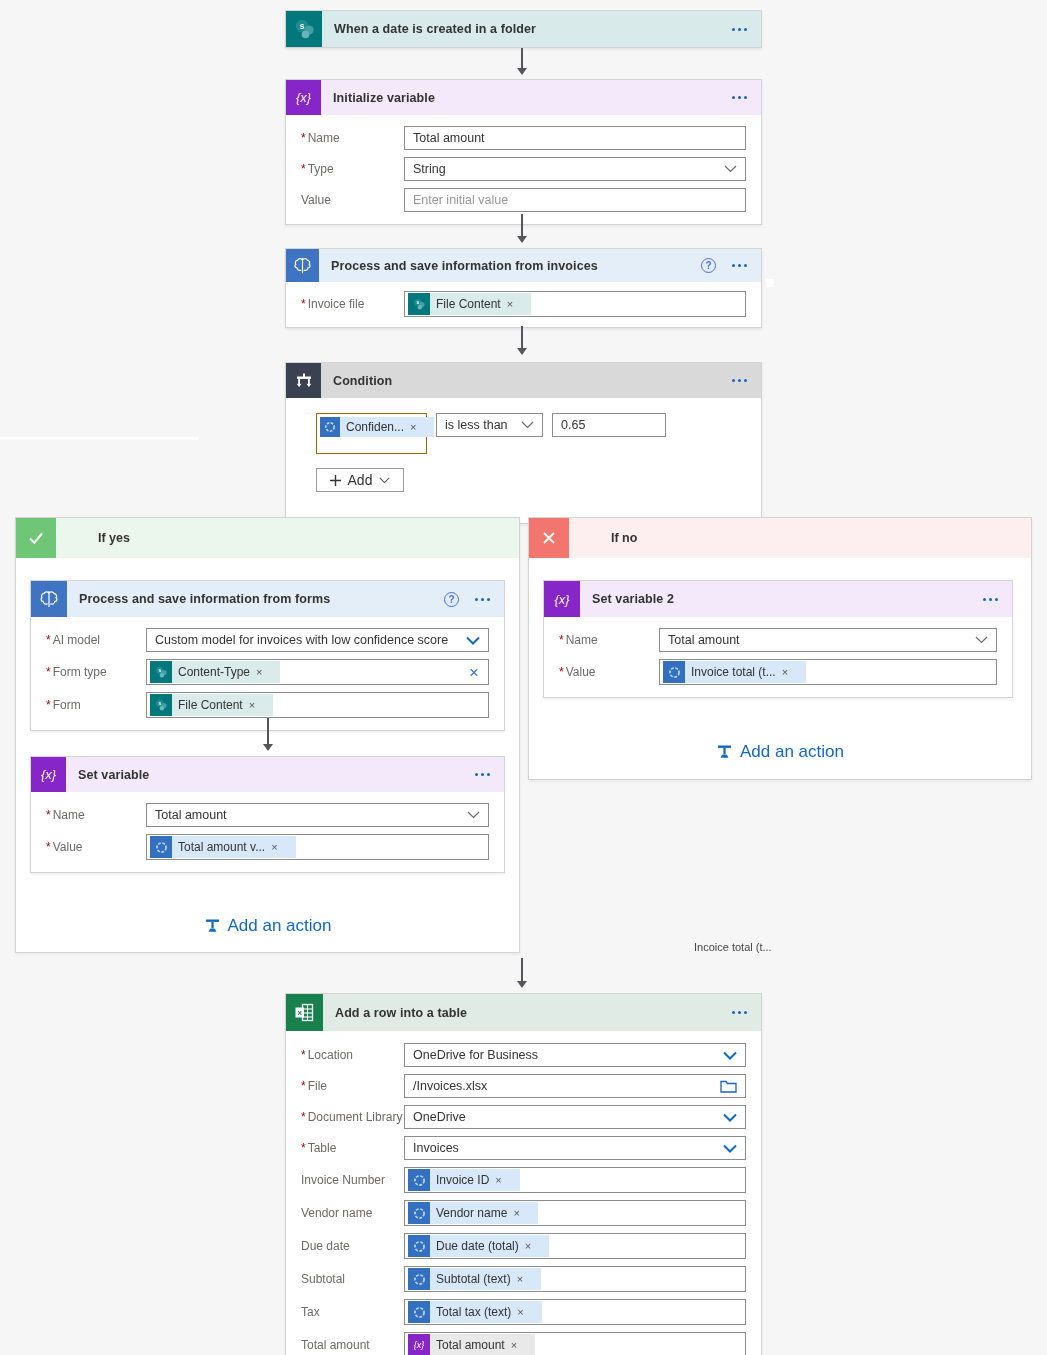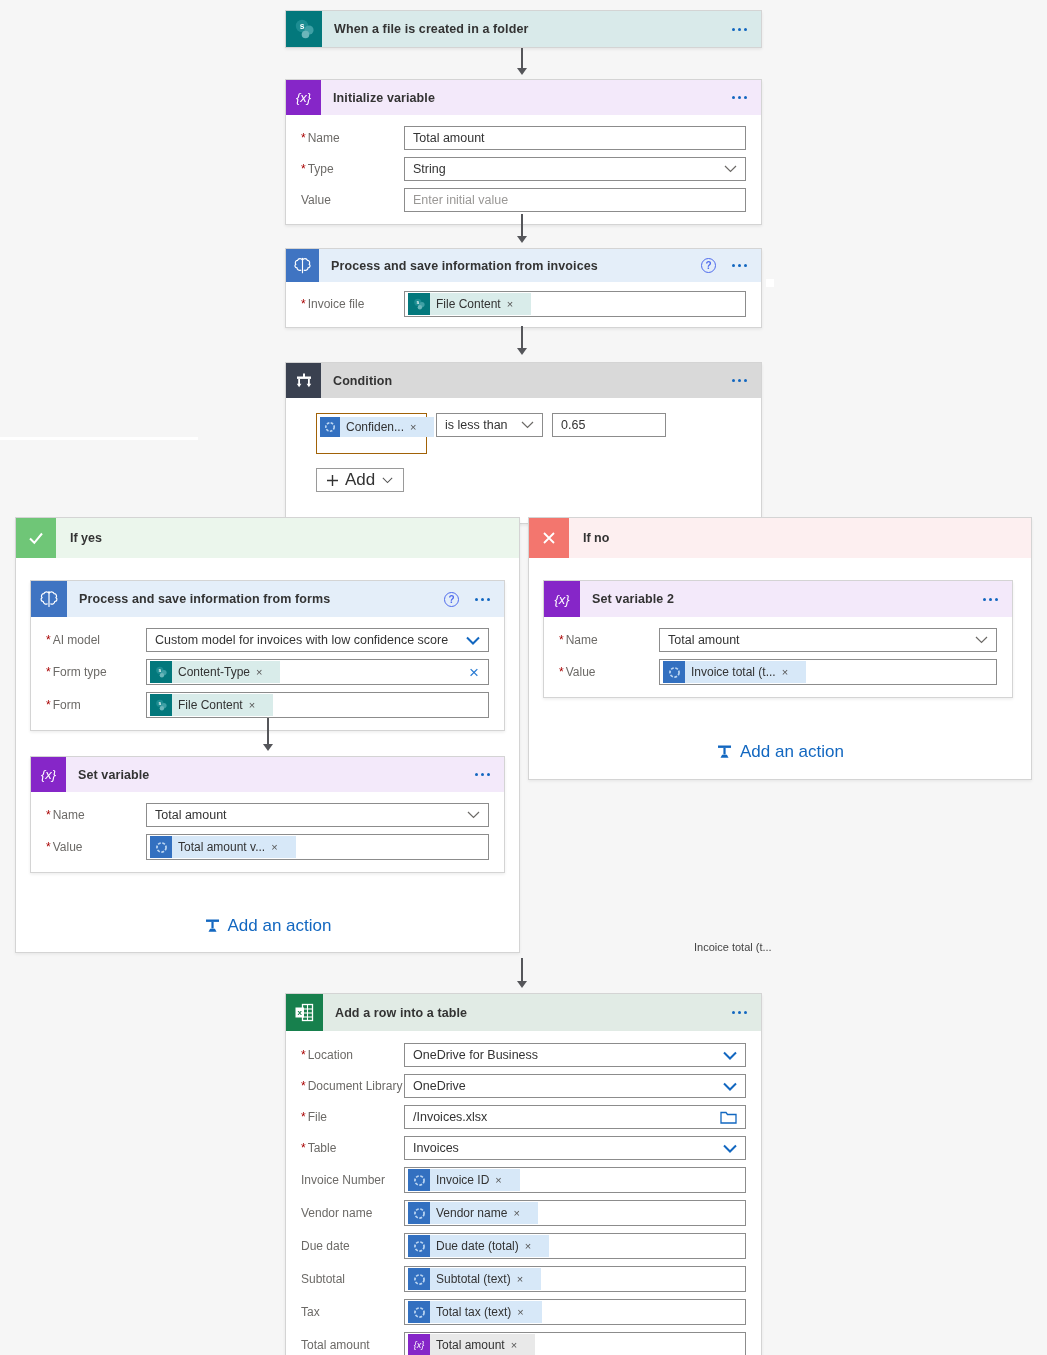--- a/index.html
+++ b/index.html
@@ -47,51 +47,51 @@
   .ic-ai  { background:#3370c0; }
   .ic-var { background:#8626c8; color:#fff; font-size:9px; font-style:italic; }
 
   .varrow { position:absolute; width:2px; background:#55565a; }
   .varrow::after { content:""; position:absolute; left:-4px; bottom:-2px; border-left:5px solid transparent;
     border-right:5px solid transparent; border-top:7px solid #55565a; }
 
   .branch { position:absolute; background:#fff; border:1px solid #d4d4d4; box-shadow:0 1.5px 3px rgba(0,0,0,.06); }
   .bhdr { display:flex; align-items:center; height:40px; }
   .bhicon { width:40px; height:40px; flex:none; display:flex; align-items:center; justify-content:center; }
-  .bhtitle { padding-left:14px; font-size:12.5px; font-weight:600; color:#333; }
+  .bhtitle { padding-left:14px; font-size:12.5px; font-weight:600; color:#333;margin-left:28px; }
   .hdr-yes { background:#ebf6ec; } .icon-yes { background:#6fc677; }
   .hdr-no  { background:#fdeff0; } .icon-no  { background:#f3766e; }
 
   .add-action { position:absolute; left:50%; transform:translateX(-50%); display:flex; align-items:center; gap:7px;
     color:#1267c0; font-size:17px; cursor:pointer; white-space:nowrap; }
 
   .cond-row { display:flex; gap:9px; margin:15px 0 0 30px; align-items:flex-start; }
   .op-box { width:111px; height:41px; border:1px solid #a16207; padding:3px; }
   .add-btn { margin:14px 0 12px 30px; width:88px; height:24px; border:1px solid #9a9a9a; background:#fff;
-    display:flex; align-items:center; justify-content:center; gap:7px; font-size:17px; color:#333; cursor:pointer; }
+    display:flex; align-items:center; justify-content:center; gap:7px; font-size:14px; color:#333; cursor:pointer; }
 
   .floating-text { position:absolute; font-size:11px; color:#444; }
   .artifact { position:absolute; background:#fff; }
 </style>
 </head>
 <body>
 
 <div id="canvas">
 
   <div class="card" style="left:285px; top:10px; width:477px;">
     <div class="hdr" style="background:#d9eaea;">
       <div class="hicon" style="width:36px;height:36px;background:#03787c;">
         <svg width="24" height="24" viewBox="0 0 24 24">
           <circle cx="10" cy="9" r="6.2" fill="#1d8d92"></circle>
           <circle cx="17" cy="13" r="4.6" fill="#3fa0a5"></circle>
           <circle cx="13.5" cy="17.5" r="3.8" fill="#6cb6ba"></circle>
           <text x="10" y="12" font-size="8.5" fill="#fff" text-anchor="middle" font-weight="bold">s</text>
         </svg>
       </div>
-      <div class="htitle">When a file is created in a folder</div>
+      <div class="htitle">When a date is created in a folder</div>
       <div class="hdr-right">
         <div class="dots">
             <i></i>
             <i></i>
             <i></i>
           </div>
       </div>
     </div>
   </div>
 
@@ -467,38 +467,38 @@
             <div class="select">
           <span>OneDrive for Business</span>
           <svg width="14" height="9" viewBox="0 0 14 9">
                 <path d="M1 1.5 L7 7.5 L13 1.5" fill="none" stroke="#1267c0" stroke-width="2"></path>
               </svg>
         </div>
           </div>
       </div>
 
       <div class="field">
+        <div class="flabel lab-main"><span class="req">*</span><span>File</span></div>
+        <div class="fctl">
+            <div class="filebox">
+          <span>/Invoices.xlsx</span>
+          <svg width="17" height="13" viewBox="0 0 17 13">
+                <path d="M1 1.5 h5 l1.5 2 H16 v8.5 H1 z" fill="none" stroke="#1267c0" stroke-width="1.3"></path>
+              </svg>
+        </div>
+          </div>
+      </div>
+
+      <div class="field">
         <div class="flabel lab-main"><span class="req">*</span><span>Document Library</span></div>
         <div class="fctl">
             <div class="select">
           <span>OneDrive</span>
           <svg width="14" height="9" viewBox="0 0 14 9">
                 <path d="M1 1.5 L7 7.5 L13 1.5" fill="none" stroke="#1267c0" stroke-width="2"></path>
-              </svg>
-        </div>
-          </div>
-      </div>
-
-      <div class="field">
-        <div class="flabel lab-main"><span class="req">*</span><span>File</span></div>
-        <div class="fctl">
-            <div class="filebox">
-          <span>/Invoices.xlsx</span>
-          <svg width="17" height="13" viewBox="0 0 17 13">
-                <path d="M1 1.5 h5 l1.5 2 H16 v8.5 H1 z" fill="none" stroke="#1267c0" stroke-width="1.3"></path>
               </svg>
         </div>
           </div>
       </div>
 
       <div class="field">
         <div class="flabel lab-main"><span class="req">*</span><span>Table</span></div>
         <div class="fctl">
             <div class="select">
           <span>Invoices</span>

